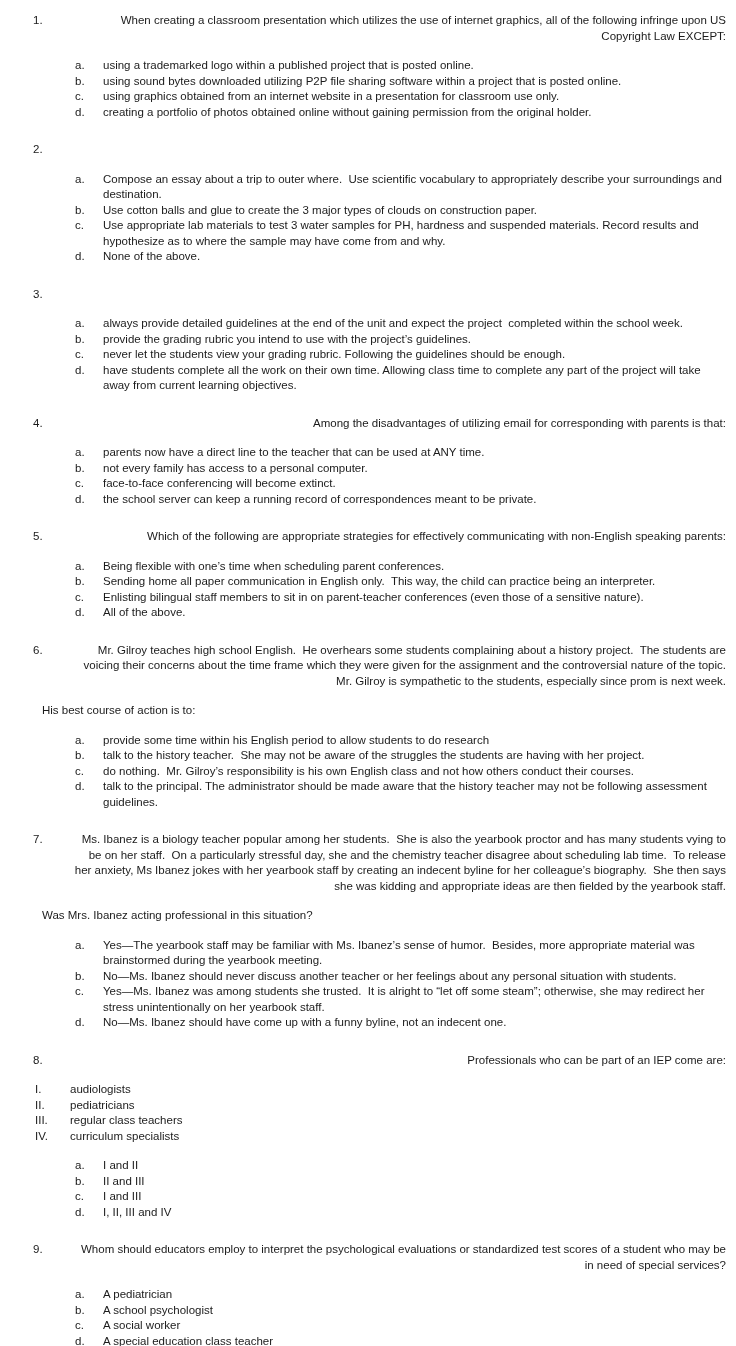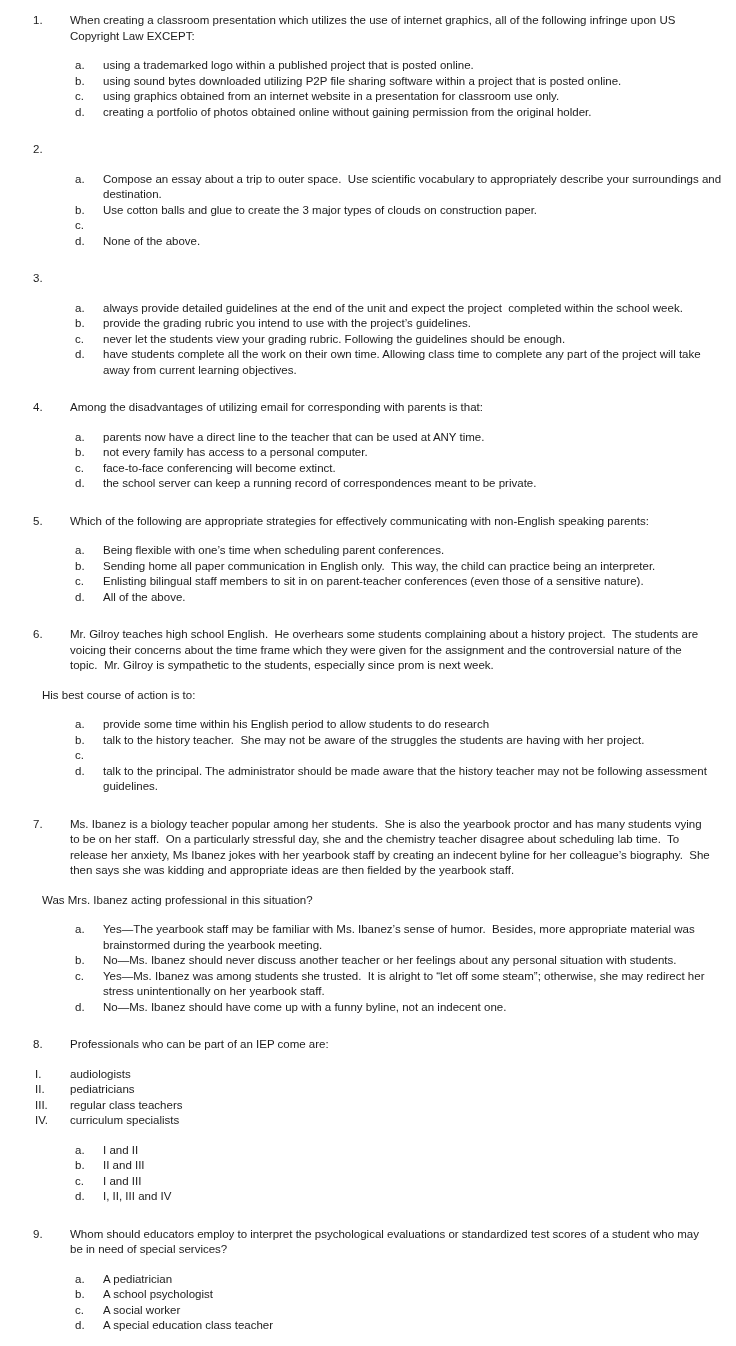--- a/index.html
+++ b/index.html
@@ -11,21 +11,21 @@
     font-family: "Liberation Sans", sans-serif;
     font-size: 11.5px;
     line-height: 15.5px;
     color: #1b1b1b;
     background: #ffffff;
   }
   .question-block { margin-bottom: 22px; }
   .question-block:last-child { margin-bottom: 0; }
   .row { display: flex; align-items: flex-start; }
   .num   { flex: 0 0 37px; margin-left: 33px; }
-  .qtext { flex: 1; margin-right: 20px; white-space: pre-wrap; }
+  .qtext { flex: 1; margin-right: 4px; white-space: pre-wrap; text-align: right; }
   .roman-list { margin-top: 14px; }
   .rnum  { flex: 0 0 35px; margin-left: 35px; }
   .rtext { flex: 1; white-space: pre-wrap; }
   .follow-up { margin-top: 14px; margin-left: 42px; }
   .options { margin-top: 14px; }
   .letter { flex: 0 0 28px; margin-left: 75px; }
   .otext  { flex: 1; margin-right: 8px; white-space: pre-wrap; }
 </style>
 </head>
 <body>
@@ -55,28 +55,29 @@
         </div>
       </div>
     </section>
     <section class="question-block">
       <div class="row question-row">
         <span class="num">2.</span>
       </div>
       <div class="options">
         <div class="row option-row">
           <span class="letter">a.</span>
-          <span class="otext">Compose an essay about a trip to outer space.  Use scientific vocabulary to appropriately describe your surroundings and destination.</span>
+          <span class="otext">Compose an essay about a trip to outer where.  Use scientific vocabulary to appropriately describe your surroundings and destination.</span>
         </div>
         <div class="row option-row">
           <span class="letter">b.</span>
           <span class="otext">Use cotton balls and glue to create the 3 major types of clouds on construction paper.</span>
         </div>
         <div class="row option-row">
           <span class="letter">c.</span>
+          <span class="otext">Use appropriate lab materials to test 3 water samples for PH, hardness and suspended materials. Record results and hypothesize as to where the sample may have come from and why.</span>
         </div>
         <div class="row option-row">
           <span class="letter">d.</span>
           <span class="otext">None of the above.</span>
         </div>
       </div>
     </section>
     <section class="question-block">
       <div class="row question-row">
         <span class="num">3.</span>
@@ -158,20 +159,21 @@
         <div class="row option-row">
           <span class="letter">a.</span>
           <span class="otext">provide some time within his English period to allow students to do research</span>
         </div>
         <div class="row option-row">
           <span class="letter">b.</span>
           <span class="otext">talk to the history teacher.  She may not be aware of the struggles the students are having with her project.</span>
         </div>
         <div class="row option-row">
           <span class="letter">c.</span>
+          <span class="otext">do nothing.  Mr. Gilroy’s responsibility is his own English class and not how others conduct their courses.</span>
         </div>
         <div class="row option-row">
           <span class="letter">d.</span>
           <span class="otext">talk to the principal. The administrator should be made aware that the history teacher may not be following assessment guidelines.</span>
         </div>
       </div>
     </section>
     <section class="question-block">
       <div class="row question-row">
         <span class="num">7.</span>

